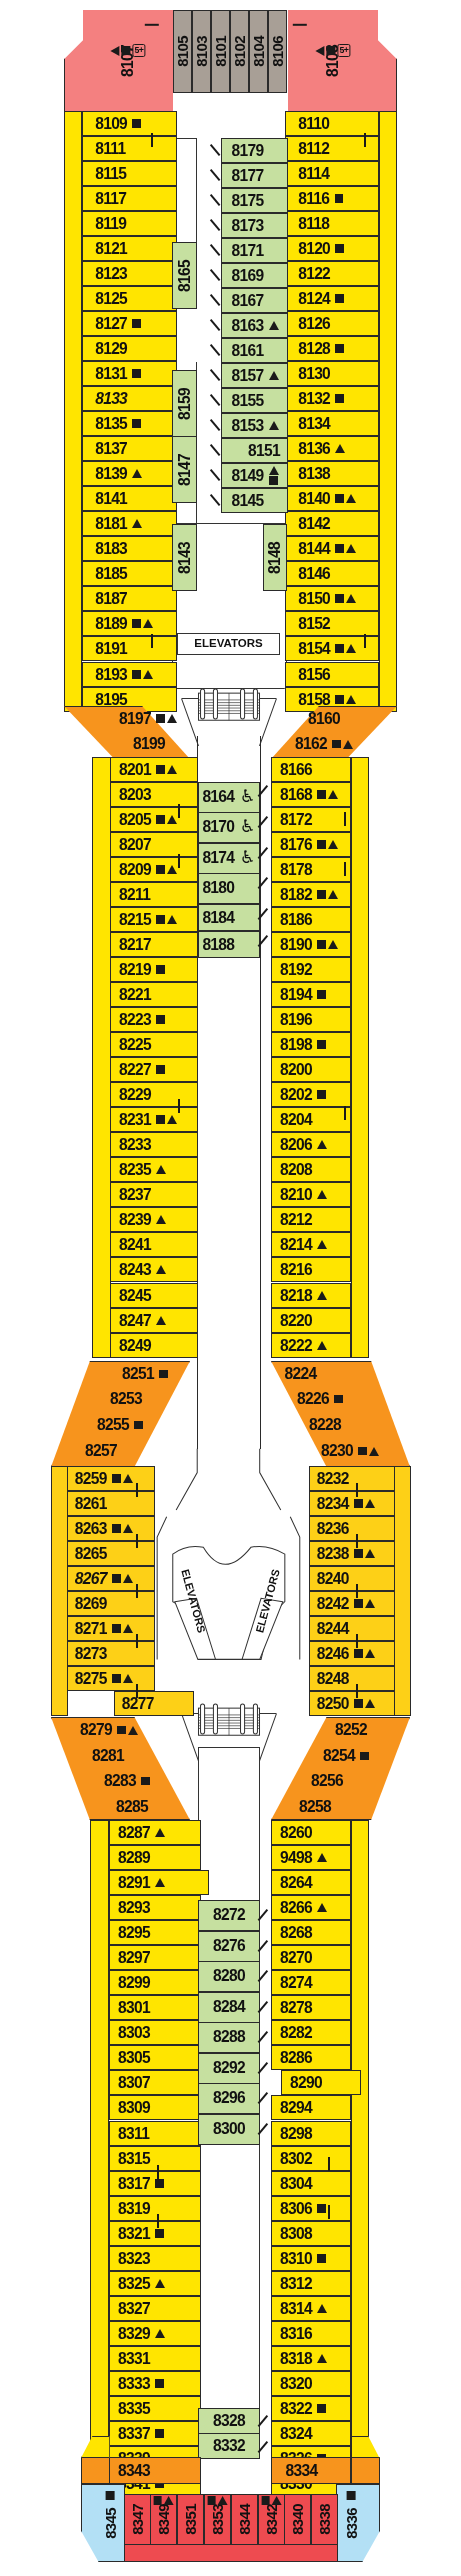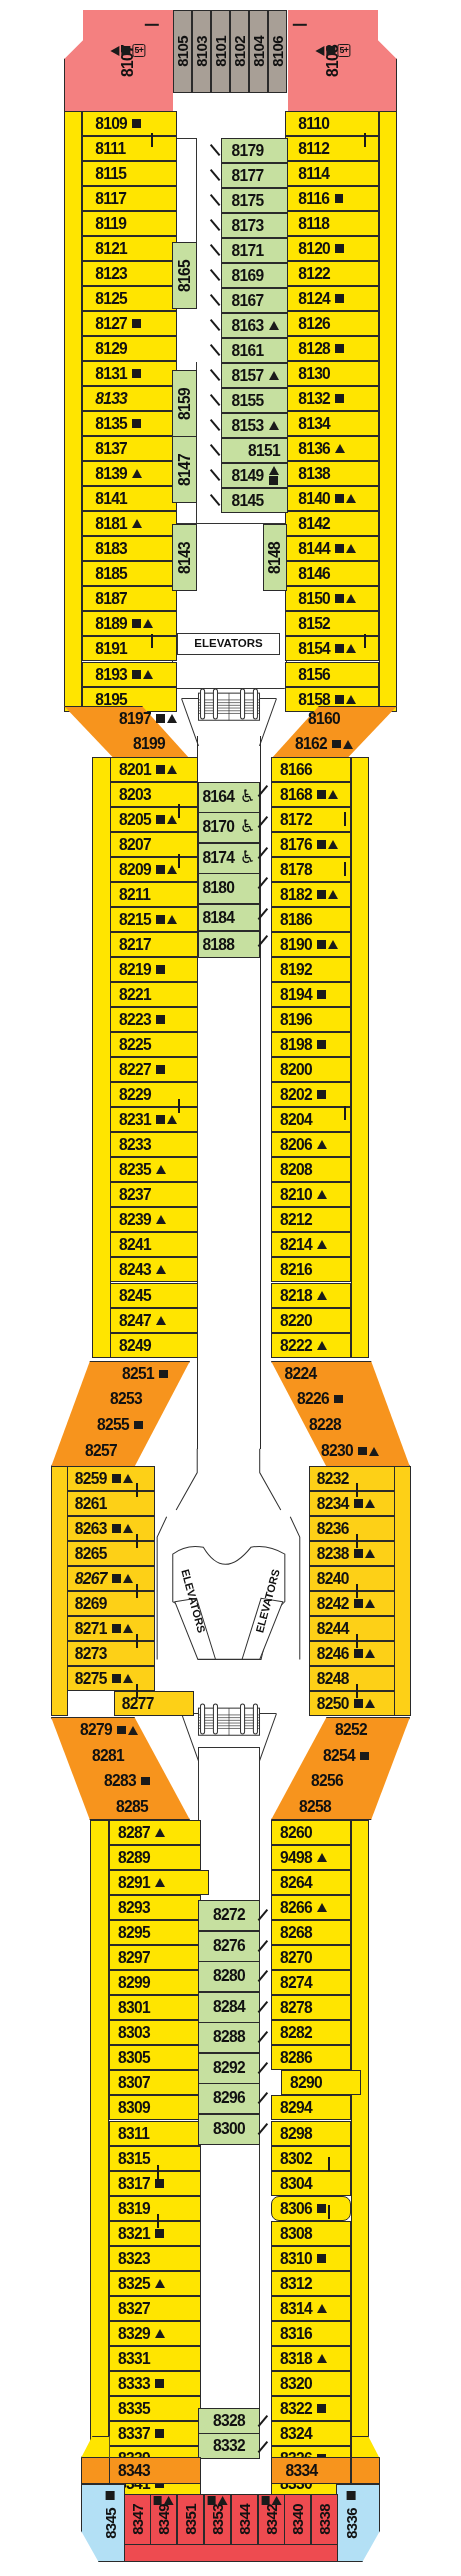--- a/index.html
+++ b/index.html
@@ -1060,21 +1060,21 @@
       </div>
       <div class="cell" style="left: 271px; top: 2121px; width: 80px; height: 25px; background: rgb(255, 229, 0);">
         <span class="num" style="padding-left: 8.1px;">8298</span>
       </div>
       <div class="cell" style="left: 271px; top: 2146px; width: 80px; height: 25px; background: rgb(255, 229, 0);">
         <span class="num" style="padding-left: 8.1px;">8302</span>
       </div>
       <div class="cell" style="left: 271px; top: 2171px; width: 80px; height: 25px; background: rgb(255, 229, 0);">
         <span class="num" style="padding-left: 8.1px;">8304</span>
       </div>
-      <div class="cell" style="left: 271px; top: 2196px; width: 80px; height: 25px; background: rgb(255, 229, 0); border-radius: 8px;">
+      <div class="cell" style="left: 271px; top: 2196px; width: 80px; height: 25px; background: rgb(255, 229, 0);">
         <span class="num" style="padding-left: 8.1px;">8306</span>
         <span class="sym">
           <span class="sq"></span>
         </span>
       </div>
       <div class="cell" style="left: 271px; top: 2221px; width: 80px; height: 25px; background: rgb(255, 229, 0);">
         <span class="num" style="padding-left: 8.1px;">8308</span>
       </div>
       <div class="cell" style="left: 271px; top: 2246px; width: 80px; height: 25px; background: rgb(255, 229, 0);">
         <span class="num" style="padding-left: 8.1px;">8310</span>

